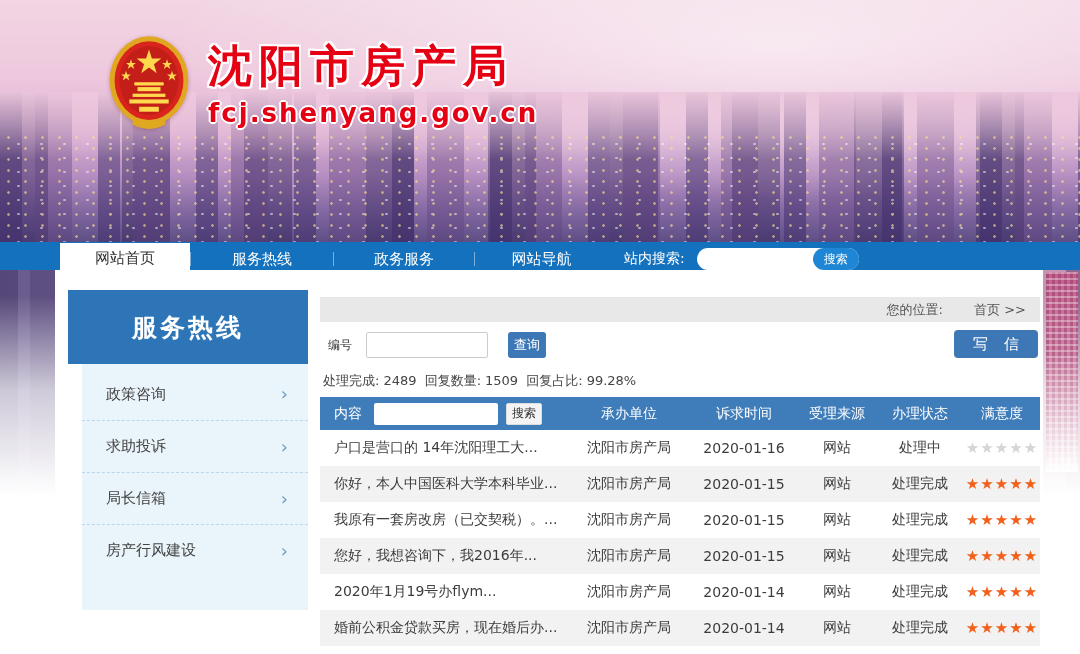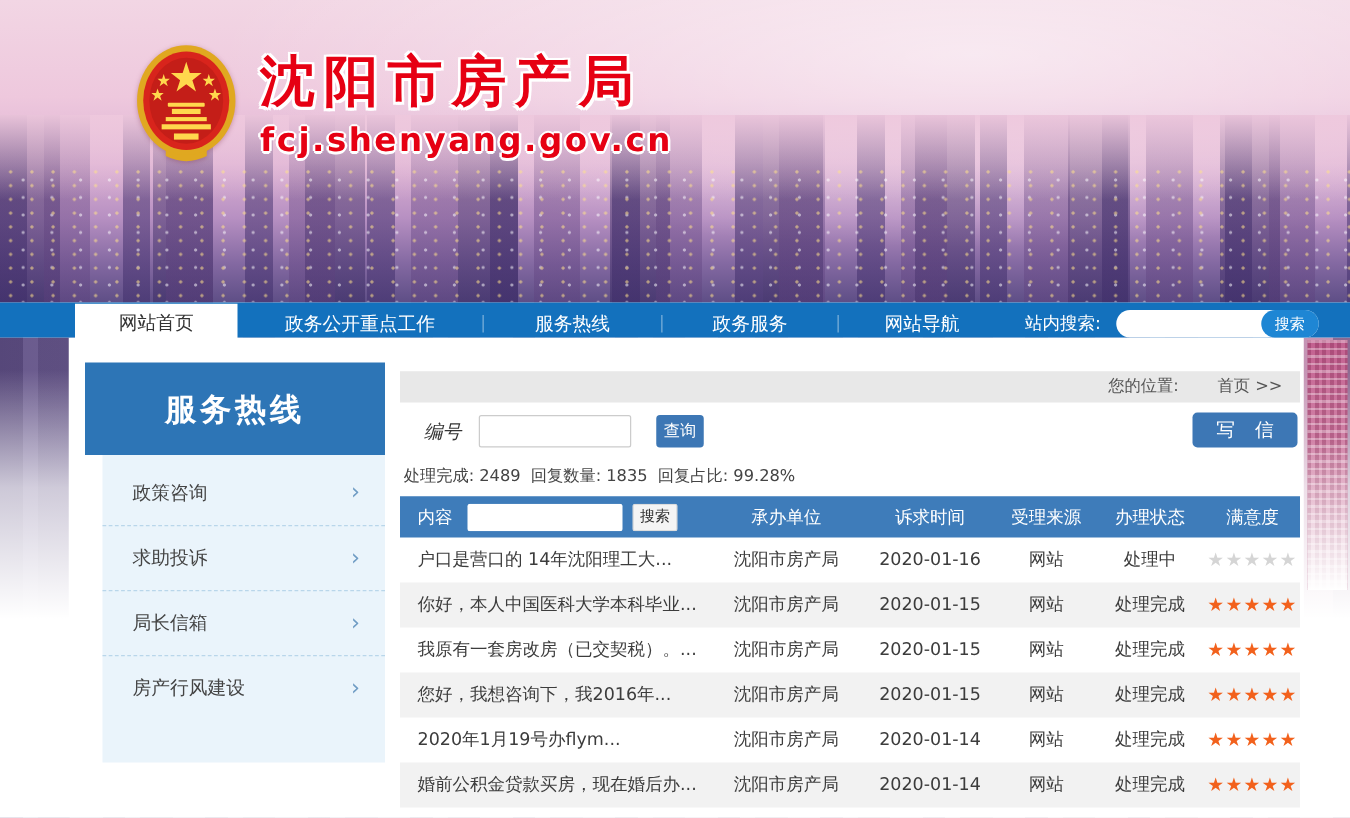--- a/index.html
+++ b/index.html
@@ -86,21 +86,21 @@
   .sidebar-menu{list-style:none;background:#eaf4fb;padding:4px 0 34px 0;margin-left:14px;}
   .sidebar-item{height:52px;display:flex;align-items:center;justify-content:space-between;padding:0 20px 0 24px;font-size:15px;color:#444;cursor:pointer;}
   .sidebar-item + .sidebar-item{border-top:1px dashed #b9d6ea;}
   .sidebar-arrow{color:#6f9cc4;font-size:18px;line-height:1;}
 
   
   .main{position:absolute;left:265px;top:0;width:720px;height:384px;}
   .breadcrumb-bar{margin-top:27px;height:25px;background:#e8e8e8;font-size:13px;color:#555;line-height:25px;text-align:right;padding-right:14px;}
   .breadcrumb-bar a{color:#555;text-decoration:none;cursor:pointer;margin-left:27px;}
   .query-row{position:relative;margin-top:8px;height:30px;display:flex;align-items:center;}
-  .query-label{font-size:15px;color:#333;margin-left:19px;font-style:italic;}
+  .query-label{font-size:12px;color:#333;margin-left:8px;}
   .query-input{margin-left:14px;width:122px;height:26px;border:1px solid #ccc;border-radius:2px;padding:0 6px;font-size:13px;outline:none;}
   .btn-query{margin-left:20px;width:38px;height:26px;background:var(--button-blue);color:#fff;border:none;border-radius:3px;font-size:13px;cursor:pointer;}
   .btn-write{position:absolute;right:2px;top:0;width:84px;height:28px;background:var(--button-blue);color:#fff;border:none;border-radius:4px;font-size:15px;letter-spacing:6px;padding-left:6px;cursor:pointer;}
   .stats{margin-top:12px;font-size:13px;color:#444;padding-left:3px;}
   .stats span{margin-right:4px;}
 
   
   .table{margin-top:7px;width:720px;}
   .thead{height:33px;background:var(--thead-blue);display:flex;align-items:center;color:#fff;font-size:14px;}
   .col{flex:0 0 auto;text-align:center;overflow:hidden;white-space:nowrap;}
@@ -149,21 +149,20 @@
         <div class="site-title">沈阳市房产局</div>
         <div class="site-url">fcj.shenyang.gov.cn</div>
       </div>
     </div>
   </header>
 
   <nav class="navbar">
     <div class="nav-inner">
       <div id="nav-tabs" style="display:flex;align-items:center;">
           <div class="tab active" style="width: 130px;">网站首页</div>
-          <div class="tab" style="width: 196px;">政务公开重点工作</div>
           <div class="tab-sep"></div>
           <div class="tab" style="width: 142px;">服务热线</div>
           <div class="tab-sep"></div>
           <div class="tab" style="width: 140px;">政务服务</div>
           <div class="tab-sep"></div>
           <div class="tab" style="width: 133px;">网站导航</div>
         </div>
       <div class="nav-search">
         <span class="nav-search-label">站内搜索:</span>
         <div class="nav-search-box">
@@ -211,21 +210,21 @@
 
       <div class="query-row">
         <span class="query-label">编号</span>
         <input class="query-input" value="" style="">
         <button class="btn-query">查询</button>
         <button class="btn-write">写 信</button>
       </div>
 
       <div class="stats">
         <span>处理完成:</span><span>2489</span>
-        <span>回复数量:</span><span>1835</span>
+        <span>回复数量:</span><span>1509</span>
         <span>回复占比:</span><span>99.28%</span>
       </div>
 
       <div class="table">
         <div class="thead">
           <div class="col col-content">
             <span>内容</span>
             <input class="content-search-input" value="" style="">
             <button class="content-search-btn">搜索</button>
           </div>

